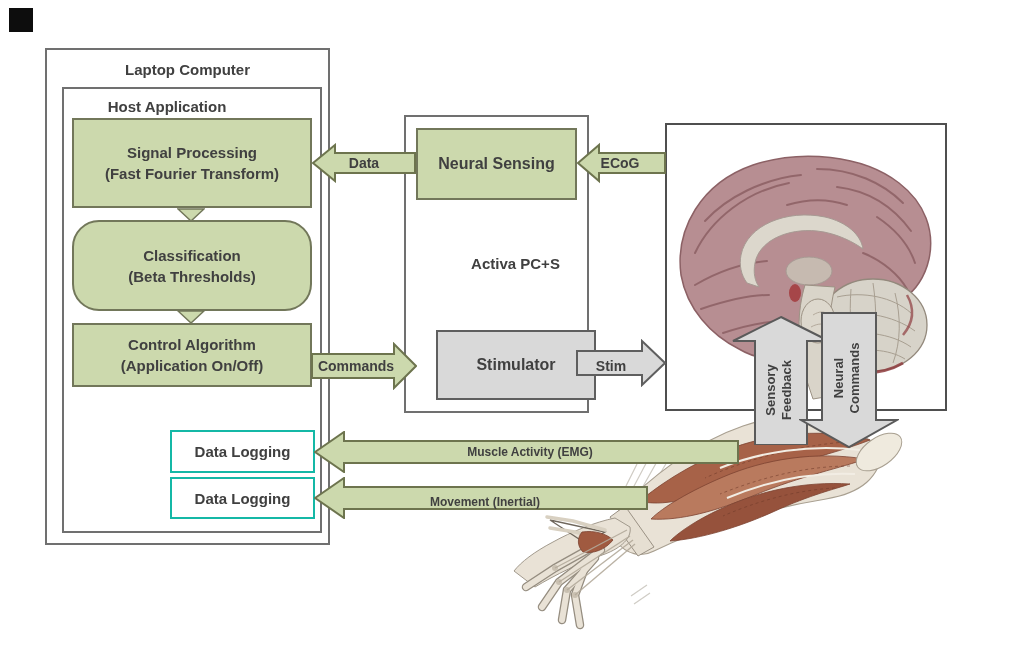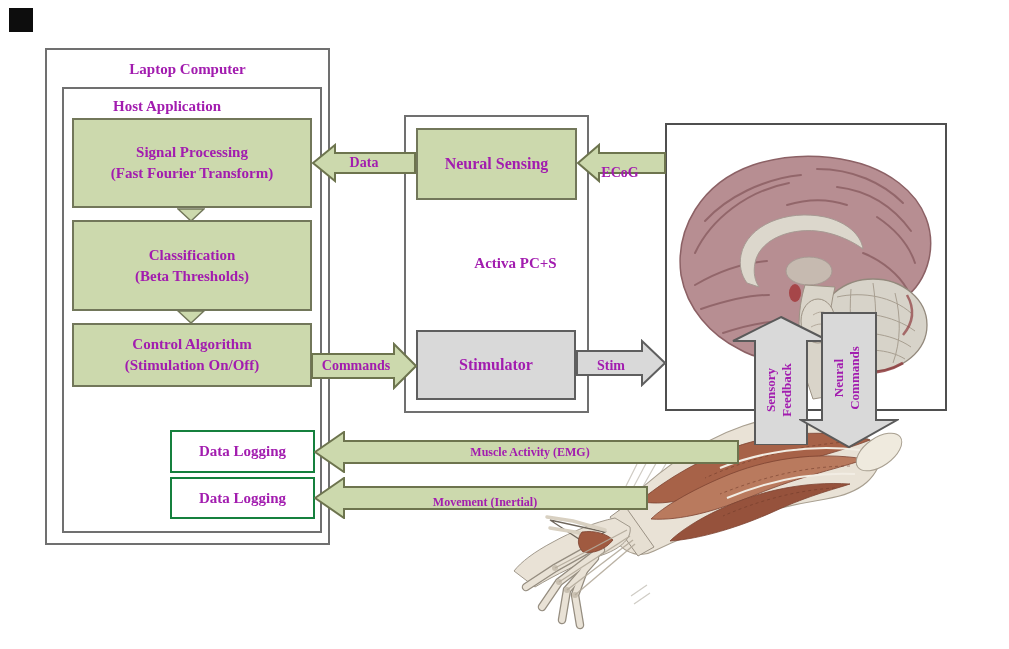--- a/index.html
+++ b/index.html
@@ -1,25 +1,25 @@
 <!DOCTYPE html>
 <html><head>
 <meta charset="utf-8">
 <style>
   html,body{margin:0;padding:0;background:#fff;}
   .canvas{
     position:relative;width:1009px;height:649px;background:#ffffff;
-    font-family:Liberation Serif, serif;color:#a21caf;overflow:hidden;
+    font-family:Liberation Sans, sans-serif;color:#404040;overflow:hidden;
   }
   .abs{position:absolute;}
   .box{position:absolute;box-sizing:border-box;background:#fff;}
   .outline-gray{border:2px solid #707070;}
-  .outline-dark{border:2px solid #15803d;}
+  .outline-dark{border:2px solid #14b8a6;}
   .green{background:#ccd9ad;border:2px solid #72775a;}
-  .grayfill{background:#d9d9d9;border:2px solid #5f5f5f;}
+  .grayfill{background:#d9d9d9;border:2px solid #5f5f5f;margin-left:20px;}
   .ctr{display:flex;align-items:center;justify-content:center;text-align:center;}
   .b15{font-size:15px;font-weight:bold;line-height:21px;}
   .b16{font-size:16px;font-weight:bold;}
   .lbl{position:absolute;display:flex;align-items:center;justify-content:center;
        font-weight:bold;text-align:center;white-space:nowrap;}
   .lbl13{font-size:14px;}
   .lbl14{font-size:12px;}
   .vlabel{position:absolute;font-size:13px;font-weight:bold;line-height:16px;
           text-align:center;transform:rotate(-90deg);transform-origin:center;}
   svg{display:block;}
@@ -39,33 +39,33 @@
 
   <div class="box green ctr b15" style="left:72px;top:118px;width:240px;height:90px;">
     <div>
       <div>Signal Processing</div>
       <div>(Fast Fourier Transform)</div>
     </div>
   </div>
   <svg class="abs" style="left:177px;top:208px;" width="28" height="14" viewBox="0 0 28 14">
     <polygon points="1,1 27,1 14,13" fill="#ccd9ad" stroke="#72775a" stroke-width="1.5"></polygon>
   </svg>
-  <div class="box green ctr b15" style="left:72px;top:220px;width:240px;height:91px;">
+  <div class="box green ctr b15" style="left:72px;top:220px;width:240px;height:91px;border-radius:27px;">
     <div>
       <div>Classification</div>
       <div>(Beta Thresholds)</div>
     </div>
   </div>
   <svg class="abs" style="left:177px;top:310px;" width="28" height="14" viewBox="0 0 28 14">
     <polygon points="1,1 27,1 14,13" fill="#ccd9ad" stroke="#72775a" stroke-width="1.5"></polygon>
   </svg>
   <div class="box green ctr b15" style="left:72px;top:323px;width:240px;height:64px;">
     <div>
       <div>Control Algorithm</div>
-      <div>(Stimulation On/Off)</div>
+      <div>(Application On/Off)</div>
     </div>
   </div>
 
   <div class="box outline-dark ctr b15" style="left:170px;top:430px;width:145px;height:43px;border-width:2px;">
     <span>Data Logging</span>
   </div>
   <div class="box outline-dark ctr b15" style="left:170px;top:477px;width:145px;height:42px;border-width:2px;">
     <span>Data Logging</span>
   </div>
 
@@ -185,21 +185,21 @@
   </svg>
 
   <svg class="abs" style="left:312px;top:143px;" width="104" height="40" viewBox="0 0 104 40">
     <polygon points="1,20 23,2 23,10 103,10 103,30 23,30 23,38" fill="#ccd9ad" stroke="#6d744e" stroke-width="2"></polygon>
   </svg>
   <div class="lbl lbl13" style="left:324px;top:153px;width:80px;height:20px;">Data</div>
 
   <svg class="abs" style="left:577px;top:142px;" width="89" height="42" viewBox="0 0 89 42">
     <polygon points="1,21 22,3 22,11 88,11 88,31 22,31 22,39" fill="#ccd9ad" stroke="#6d744e" stroke-width="2"></polygon>
   </svg>
-  <div class="lbl lbl13" style="left:584px;top:163px;width:72px;height:20px;">ECoG</div>
+  <div class="lbl lbl13" style="left:584px;top:153px;width:72px;height:20px;">ECoG</div>
 
   <svg class="abs" style="left:311px;top:342px;" width="106" height="48" viewBox="0 0 106 48">
     <polygon points="1,12 83,12 83,2 105,24 83,46 83,36 1,36" fill="#ccd9ad" stroke="#6d744e" stroke-width="2"></polygon>
   </svg>
   <div class="lbl lbl13" style="left:316px;top:356px;width:80px;height:20px;">Commands</div>
 
   <svg class="abs" style="left:576px;top:339px;" width="90" height="48" viewBox="0 0 90 48">
     <polygon points="1,12 66,12 66,2 89,24 66,46 66,36 1,36" fill="#d9d9d9" stroke="#5f5f5f" stroke-width="2"></polygon>
   </svg>
   <div class="lbl lbl13" style="left:580px;top:353px;width:62px;height:26px;">Stim</div>

